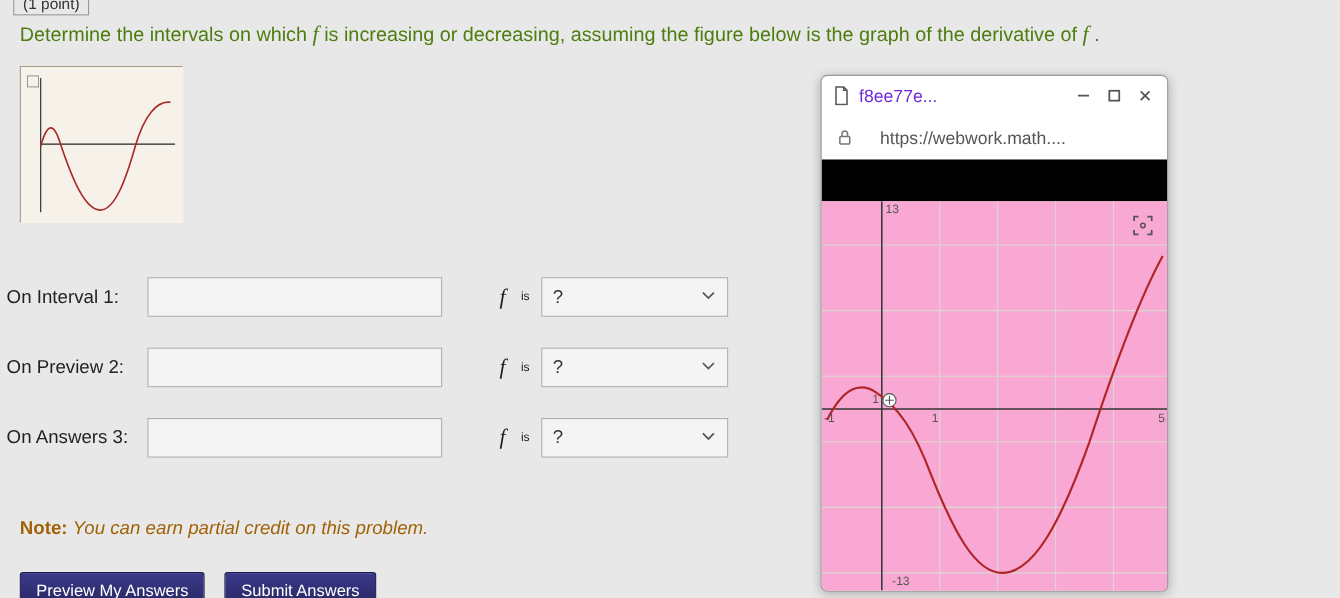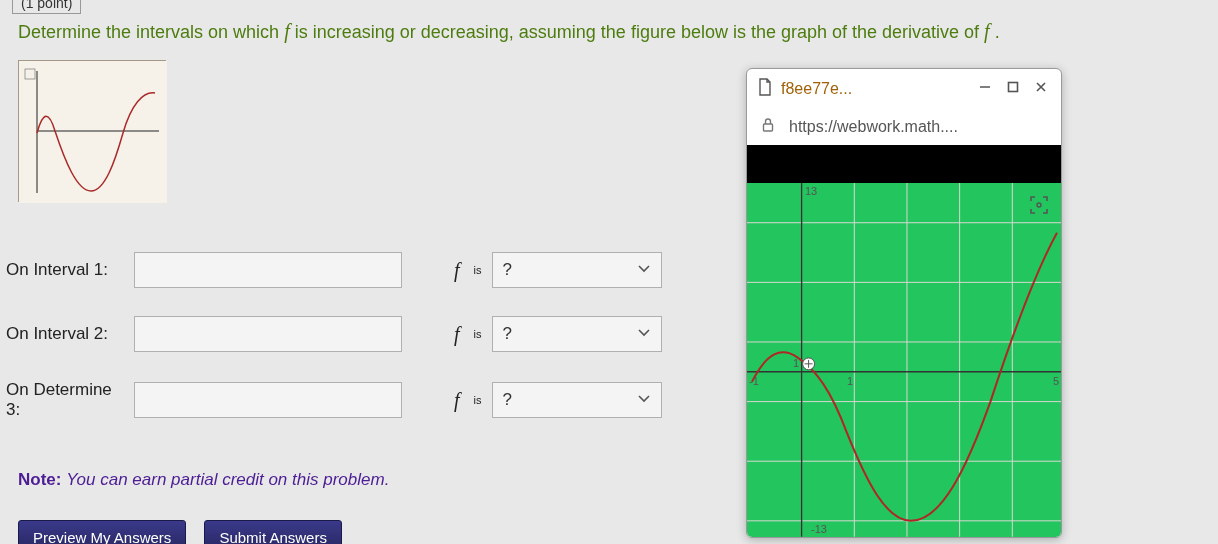--- a/index.html
+++ b/index.html
@@ -78,21 +78,21 @@
     position: absolute;
     right: 10px;
     top: 50%;
     transform: translateY(-50%);
   }
   .note-line {
     position: absolute;
     left: 18px;
     top: 470px;
     font-size: 17px;
-    color: #4c1d95;
+    color: #a16207;
   }
   .note-line b { font-weight: bold; }
   .note-line i { font-style: italic; }
   .btn-row {
     position: absolute;
     left: 18px;
     top: 520px;
     display: flex;
     gap: 18px;
   }
@@ -119,39 +119,39 @@
     box-shadow: 0 2px 10px rgba(0,0,0,0.25);
     overflow: hidden;
   }
   .popup-titlebar {
     height: 40px;
     display: flex;
     align-items: center;
     padding: 0 10px;
     gap: 8px;
     font-size: 16px;
-    color: #a16207;
+    color: #6d28d9;
   }
   .popup-titlebar .doc-icon { flex: 0 0 auto; }
   .popup-titlebar .title-text { flex: 1 1 auto; white-space: nowrap; overflow: hidden; text-overflow: ellipsis; }
   .popup-titlebar .win-ctrl { width: 20px; text-align: center; color: #555; cursor: pointer; }
   .popup-url {
     height: 36px;
     display: flex;
     align-items: center;
-    gap: 14px;
+    gap: 25px;
     padding: 0 14px;
     font-size: 16px;
     color: #555;
   }
   .popup-blackbar { height: 38px; background: #000; }
   .popup-graph {
     position: relative;
     height: 356px;
-    background: #22c55e;
+    background: #f9a8d4;
     padding-left: 24px;
   }
   .popup-graph svg { position: absolute; inset: 0; }
   .focus-icon {
     position: absolute;
     top: 10px;
     right: 10px;
     width: 24px; height: 24px;
     cursor: pointer;
   }
@@ -190,36 +190,36 @@
     <span>?</span>
     <span class="chev">
       <svg width="14" height="14" viewBox="0 0 14 14">
           <path d="M2 5 L7 10 L12 5" stroke="#555" stroke-width="1.6" fill="none"></path>
         </svg>
     </span>
   </div>
 </div>
 
 <div class="interval-row row2">
-  <span class="interval-label">On Interval 2:</span>
+  <span class="interval-label">On Preview 2:</span>
   <input class="interval-input" value="" style="">
   <span class="fis-label">f</span>
   <span class="is-word">is</span>
   <div class="select-wrap">
     <span>?</span>
     <span class="chev">
       <svg width="14" height="14" viewBox="0 0 14 14">
           <path d="M2 5 L7 10 L12 5" stroke="#555" stroke-width="1.6" fill="none"></path>
         </svg>
     </span>
   </div>
 </div>
 
 <div class="interval-row row3">
-  <span class="interval-label">On Determine 3:</span>
+  <span class="interval-label">On Answers 3:</span>
   <input class="interval-input" value="" style="">
   <span class="fis-label">f</span>
   <span class="is-word">is</span>
   <div class="select-wrap">
     <span>?</span>
     <span class="chev">
       <svg width="14" height="14" viewBox="0 0 14 14">
           <path d="M2 5 L7 10 L12 5" stroke="#555" stroke-width="1.6" fill="none"></path>
         </svg>
     </span>

